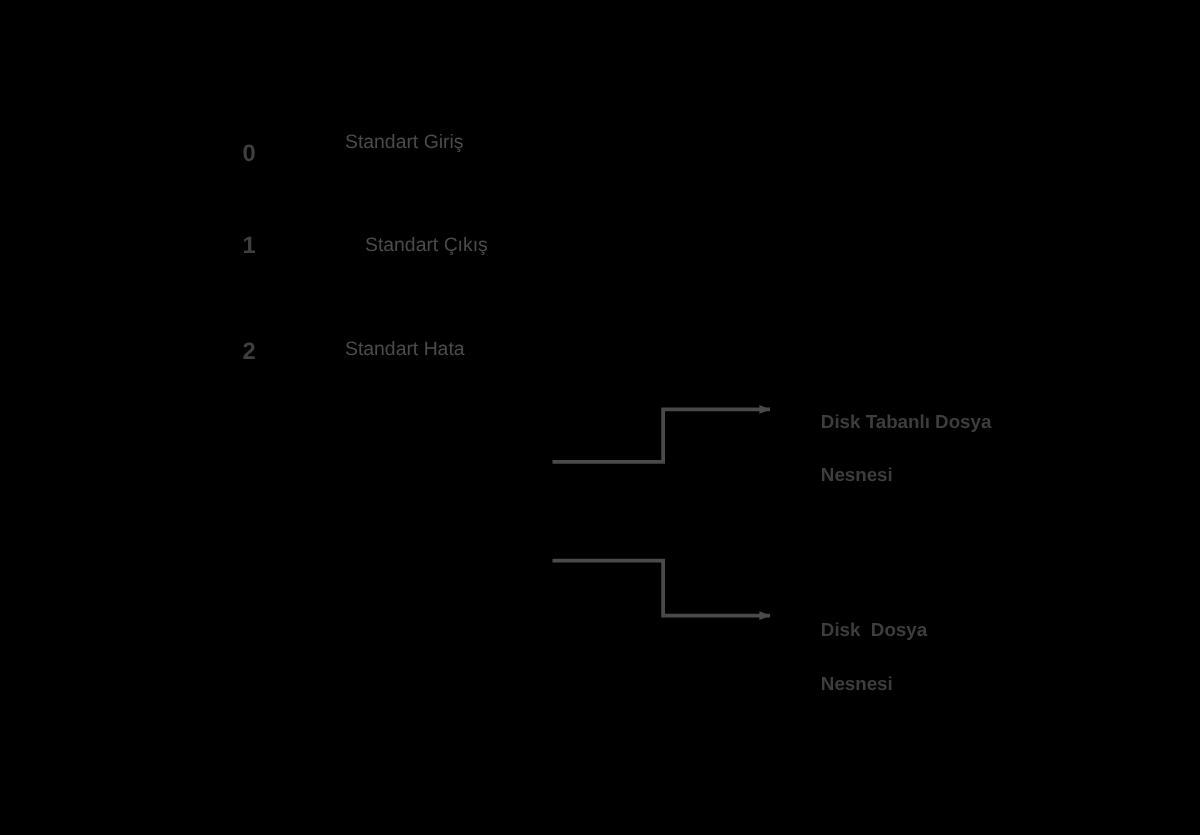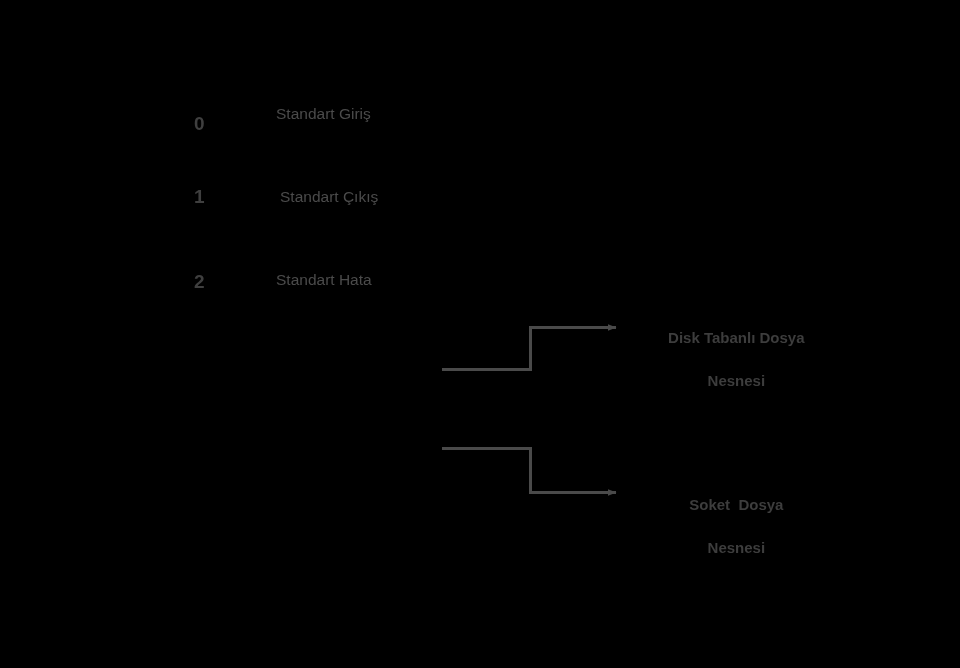--- a/index.html
+++ b/index.html
@@ -33,42 +33,42 @@
     color: #4b4b4b;
     line-height: 1;
     white-space: nowrap;
   }
   .obj-label {
     position: absolute;
     font-size: 15px;
     font-weight: bold;
     color: #3d3d3d;
     line-height: 1.42;
-    text-align: center;
+    text-align: left;
     white-space: pre;
   }
   .conn {
     position: absolute;
     left: 0;
     top: 0;
     width: 960px;
     height: 668px;
     pointer-events: none;
   }
 </style>
 </head>
 <body>
 
 <div id="canvas">
 
   <div class="fd-num" style="left:194px; top:114px;">0</div>
   <div class="fd-label" style="left:276px; top:106px;text-align:right;">Standart Giriş</div>
 
   <div class="fd-num" style="left:194px; top:187px;">1</div>
-  <div class="fd-label" style="left:280px; top:189px;">Standart Çıkış</div>
+  <div class="fd-label" style="left:292px; top:189px;">Standart Çıkış</div>
 
   <div class="fd-num" style="left:194px; top:272px;">2</div>
   <div class="fd-label" style="left:276px; top:272px;text-align:center;">Standart Hata</div>
 
   <svg class="conn" viewBox="0 0 960 668">
     <defs>
       <marker id="ah" markerWidth="9" markerHeight="7" refX="8.5" refY="3.5" orient="auto" markerUnits="userSpaceOnUse">
         <polygon points="0 0, 9 3.5, 0 7" fill="#4a4a4a"></polygon>
       </marker>
     </defs>
@@ -77,17 +77,17 @@
 
     <path d="M 442 448.5 L 530.5 448.5 L 530.5 492.5 L 616 492.5" fill="none" stroke="#4a4a4a" stroke-width="3" marker-end="url(#ah)"></path>
   </svg>
 
   <div class="obj-label" style="left:640px; top:306px; width:176px;">
     <span>Disk Tabanlı Dosya</span><br>
     <span>Nesnesi</span>
   </div>
 
   <div class="obj-label" style="left:640px; top:473px; width:176px;">
-    <span>Soket  Dosya</span><br>
+    <span>Disk  Dosya</span><br>
     <span>Nesnesi</span>
   </div>
 
 </div>
 
 </body></html>

